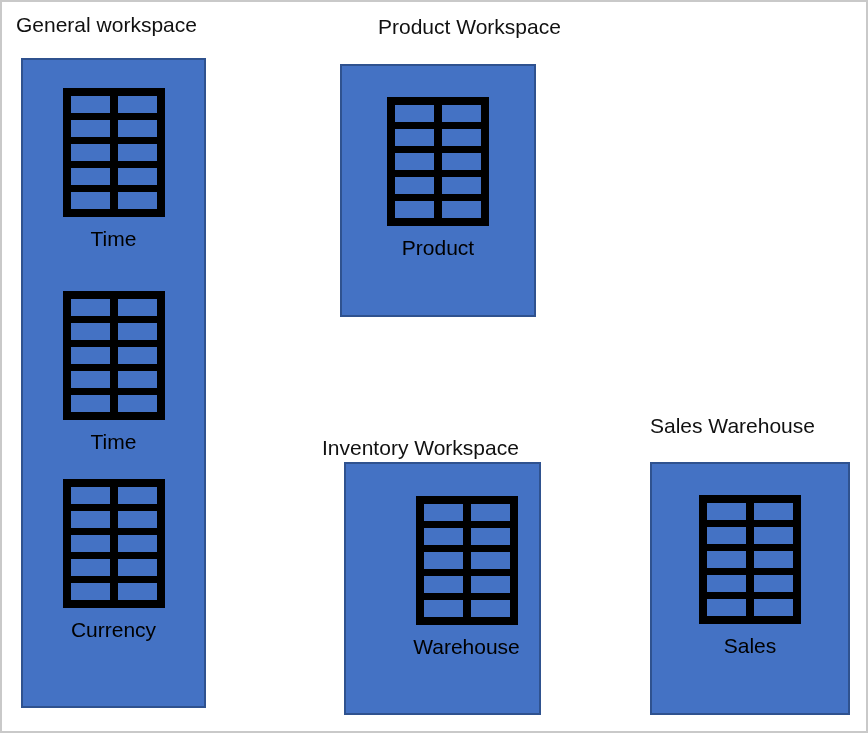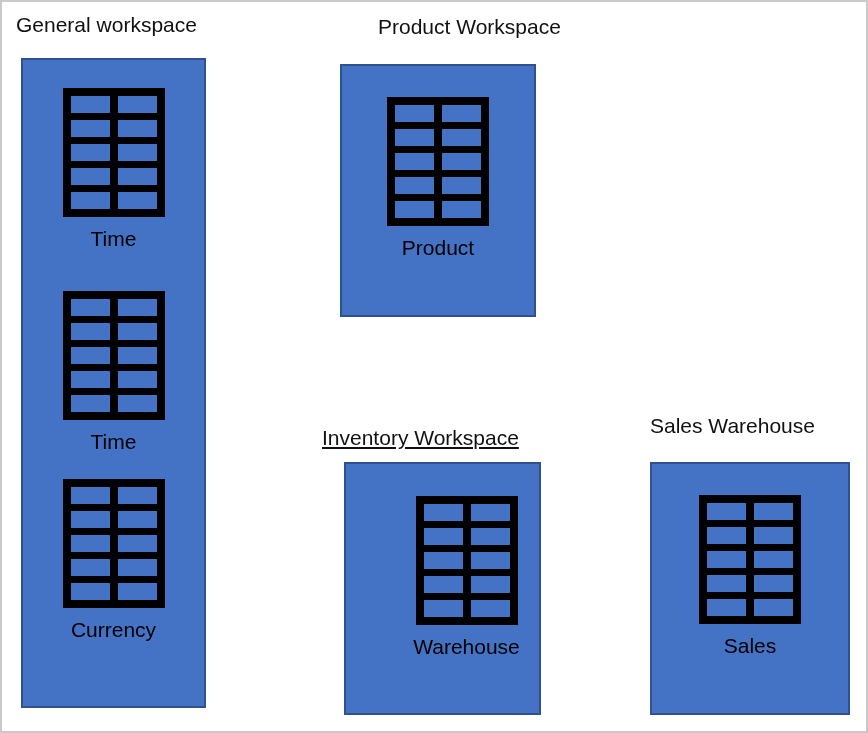--- a/index.html
+++ b/index.html
@@ -63,21 +63,21 @@
   .title-general   { left: 14px;  top: 10px; }
   .box-general     { left: 19px;  top: 56px;  width: 185px; height: 650px; }
   .item-time       { top: 28px; }
   .item-date       { top: 231px; }
   .item-currency   { top: 419px; }
 
   .title-product   { left: 328px; top: 12px; margin-left: 48px; }
   .box-product     { left: 328px; top: 62px;  width: 196px; height: 253px; margin-left: 10px; }
   .item-product    { top: 31px; }
 
-  .title-inventory { left: 320px; top: 423px; text-decoration: underline; }
+  .title-inventory { left: 320px; top: 433px; }
   .box-inventory   { left: 342px; top: 460px; width: 197px; height: 253px; }
   .item-warehouse  { top: 32px; padding-left: 48px; }
 
   .title-sales     { left: 648px; top: 411px; }
   .box-sales       { left: 648px; top: 460px; width: 200px; height: 253px; }
   .item-sales      { top: 31px; }
 </style>
 </head>
 <body>
 

